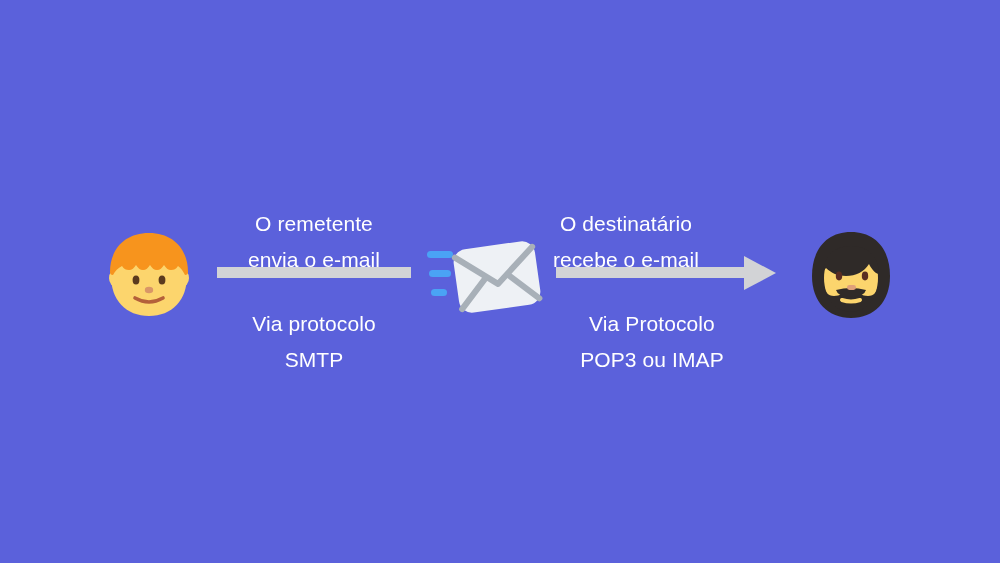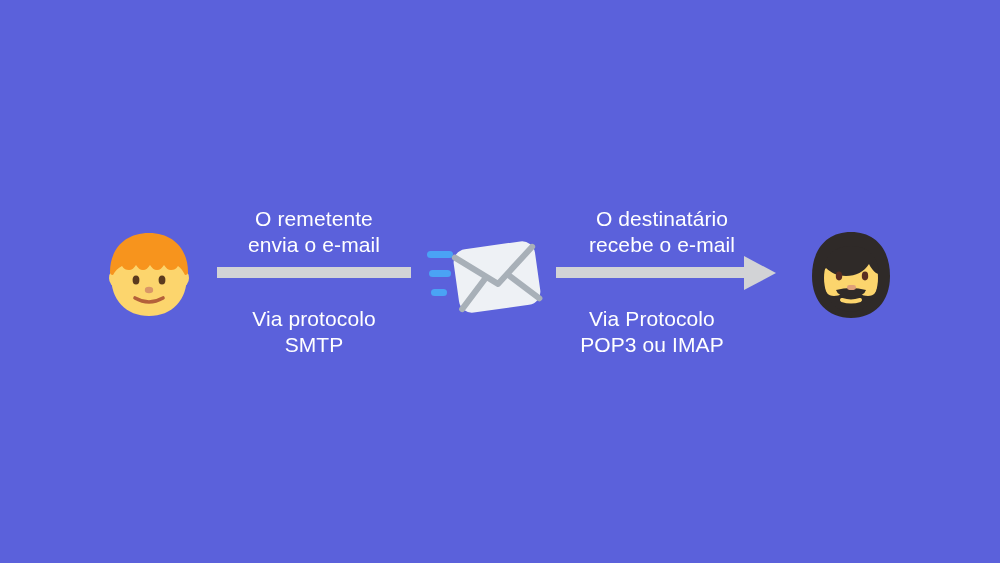--- a/index.html
+++ b/index.html
@@ -58,28 +58,28 @@
     height: 78px;
   }
   #envelope-icon svg { display: block; width: 118px; height: 78px; }
 
   
   .caption {
     position: absolute;
     color: #ffffff;
     font-weight: 300;
     font-size: 21px;
-    line-height: 26px;
+    line-height: 36px;
     text-align: center;
     white-space: pre-line;
     letter-spacing: 0.1px;
   }
   #sender-top-caption    { left: 200px; top: 206px; width: 228px; }
   #sender-bottom-caption { left: 200px; top: 306px; width: 228px; }
-  #recipient-top-caption    { left: 548px; top: 206px; width: 228px; }
+  #recipient-top-caption    { left: 512px; top: 206px; width: 228px; }
   #recipient-bottom-caption { left: 538px; top: 306px; width: 228px; }
 </style>
 </head>
 <body>
 
 <div id="stage">
 
   <div id="sender-person" class="person">
     <svg viewBox="0 0 90 90" xmlns="http://www.w3.org/2000/svg">
       <ellipse cx="12" cy="48" rx="7" ry="9" fill="#fcd56d"></ellipse>

